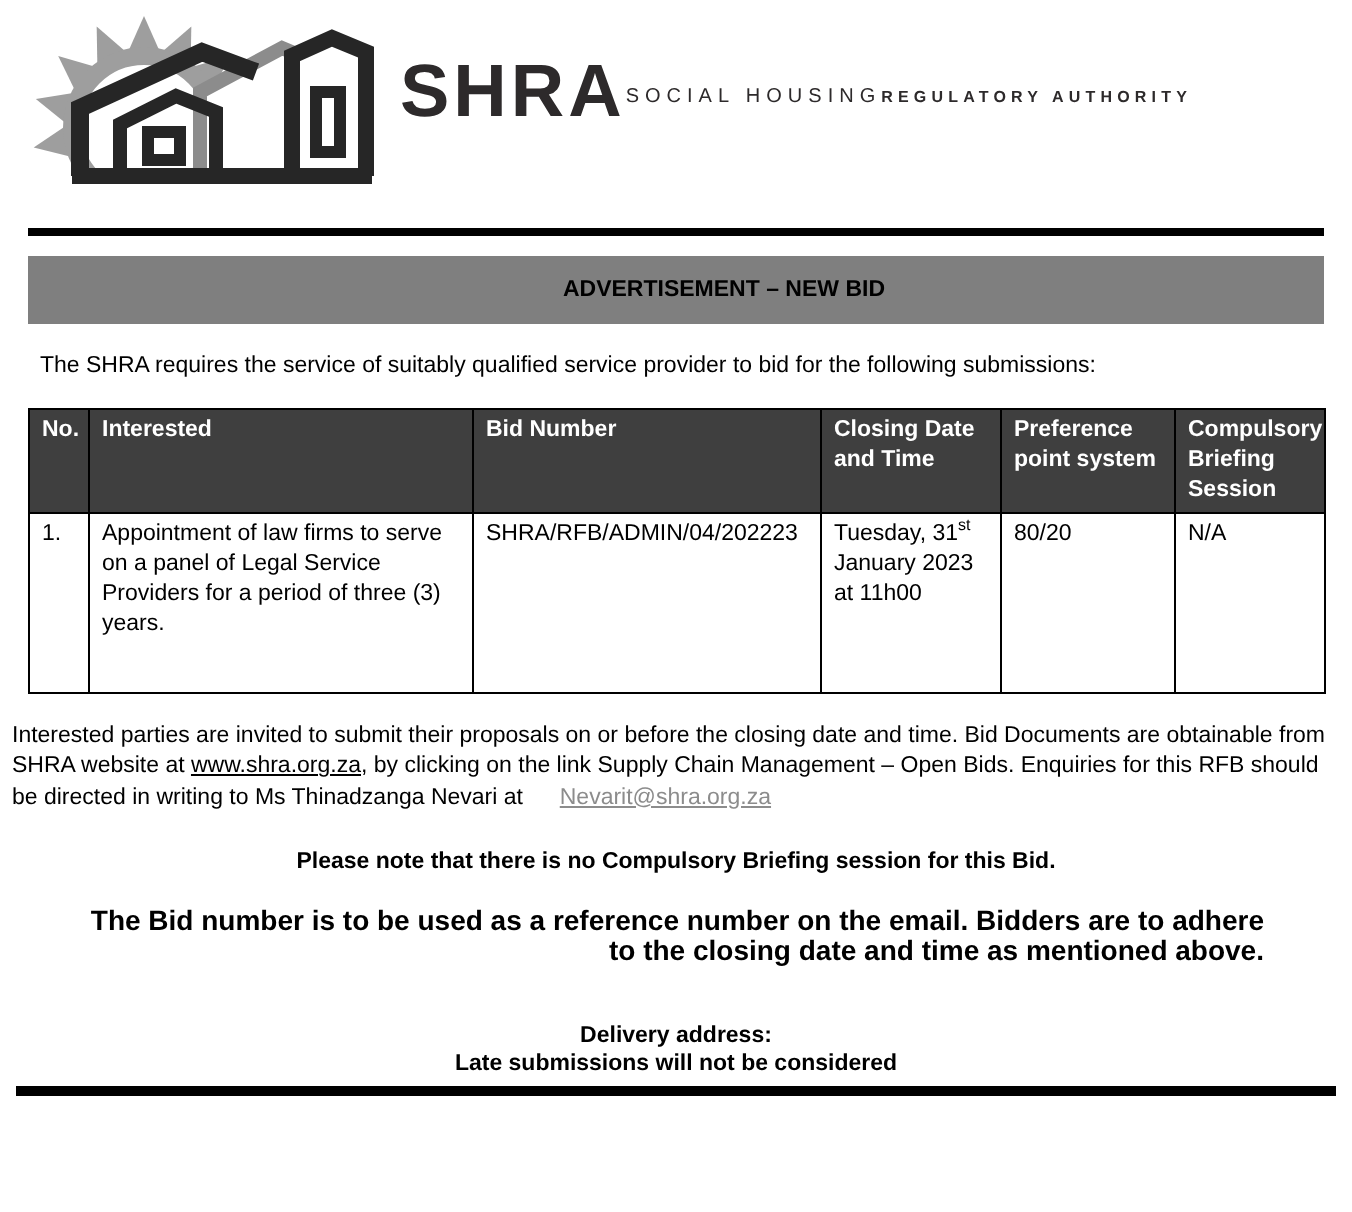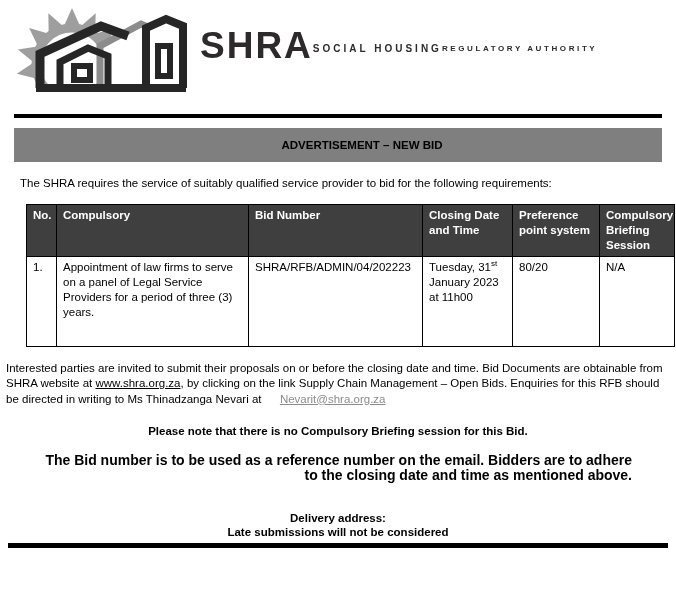--- a/index.html
+++ b/index.html
@@ -24,21 +24,21 @@
   .logo-acronym {
     font-size: 37px;
     font-weight: 600;
     letter-spacing: 2px;
     color: #2d2a2b;
     line-height: 34px;
     margin-top: -2px;
   }
   .logo-sub1 {
     font-size: 10px;
-    font-weight: bold;
+    font-weight: normal;
     letter-spacing: 3px;
     color: #2d2a2b;
     margin-top: 2px;
   }
   .logo-sub2 {
     font-size: 8px;
     font-weight: bold;
     letter-spacing: 2.6px;
     color: #2d2a2b;
     margin-top: 2px;
@@ -58,21 +58,21 @@
     padding-left: 48px;
   }
 
   .intro {
     margin: 15px 20px 0;
     font-size: 11.5px;
   }
 
   
   table.bid-table {
-    margin: 15px 0 0 26px;
+    margin: 15px 0 0 14px;
     width: 648px;
     border-collapse: collapse;
     table-layout: fixed;
     font-size: 11.5px;
   }
   .bid-table th, .bid-table td {
     border: 1.6px solid #000;
     vertical-align: top;
     text-align: left;
     padding: 3px 6px;
@@ -193,35 +193,35 @@
     <div class="logo-sub1">SOCIAL HOUSING</div>
     <div class="logo-sub2">REGULATORY AUTHORITY</div>
   </div>
 
   <div class="rule-top"></div>
 
   <div class="ad-bar">
     <span>ADVERTISEMENT – NEW BID</span>
   </div>
 
-  <p class="intro">The SHRA requires the service of suitably qualified service provider to bid for the following requirements:</p>
+  <p class="intro">The SHRA requires the service of suitably qualified service provider to bid for the following submissions:</p>
 
   <table class="bid-table">
     <colgroup>
       <col style="width:30px">
         <col style="width:192px">
         <col style="width:174px">
       <col style="width:90px">
         <col style="width:87px">
         <col style="width:75px">
     </colgroup>
     <thead>
       <tr>
         <th>No.</th>
-        <th>Compulsory</th>
+        <th>Interested</th>
         <th>Bid Number</th>
         <th>Closing Date and Time</th>
         <th>Preference point system</th>
         <th>Compulsory Briefing Session</th>
       </tr>
     </thead>
     <tbody>
       <tr>
         <td>1.</td>
         <td>Appointment of law firms to serve on a panel of Legal Service Providers for a period of three (3) years.</td>

